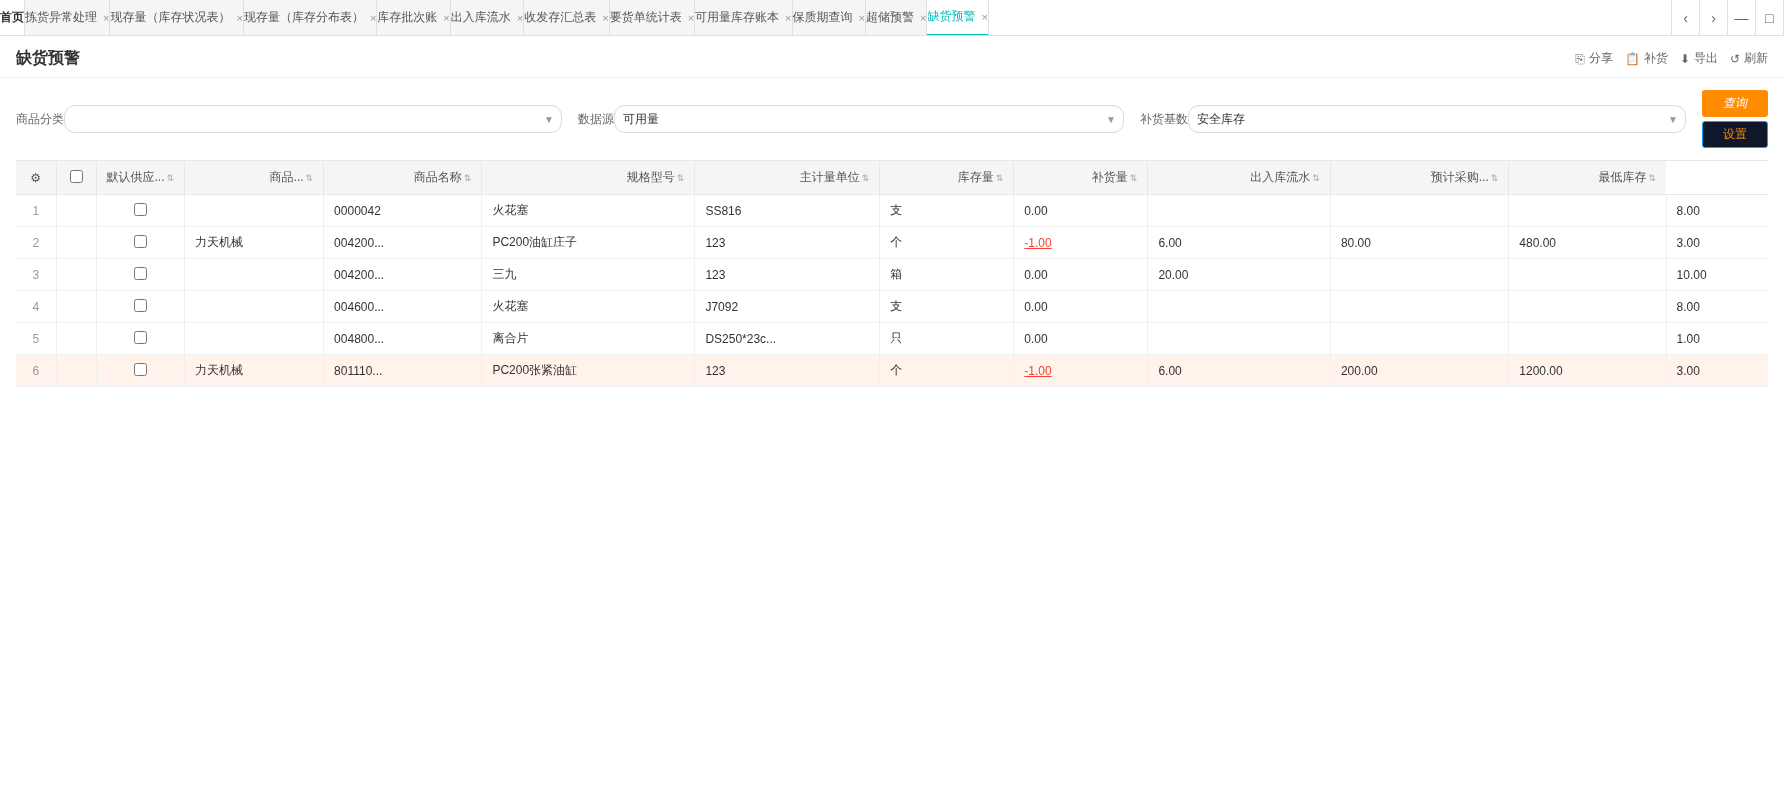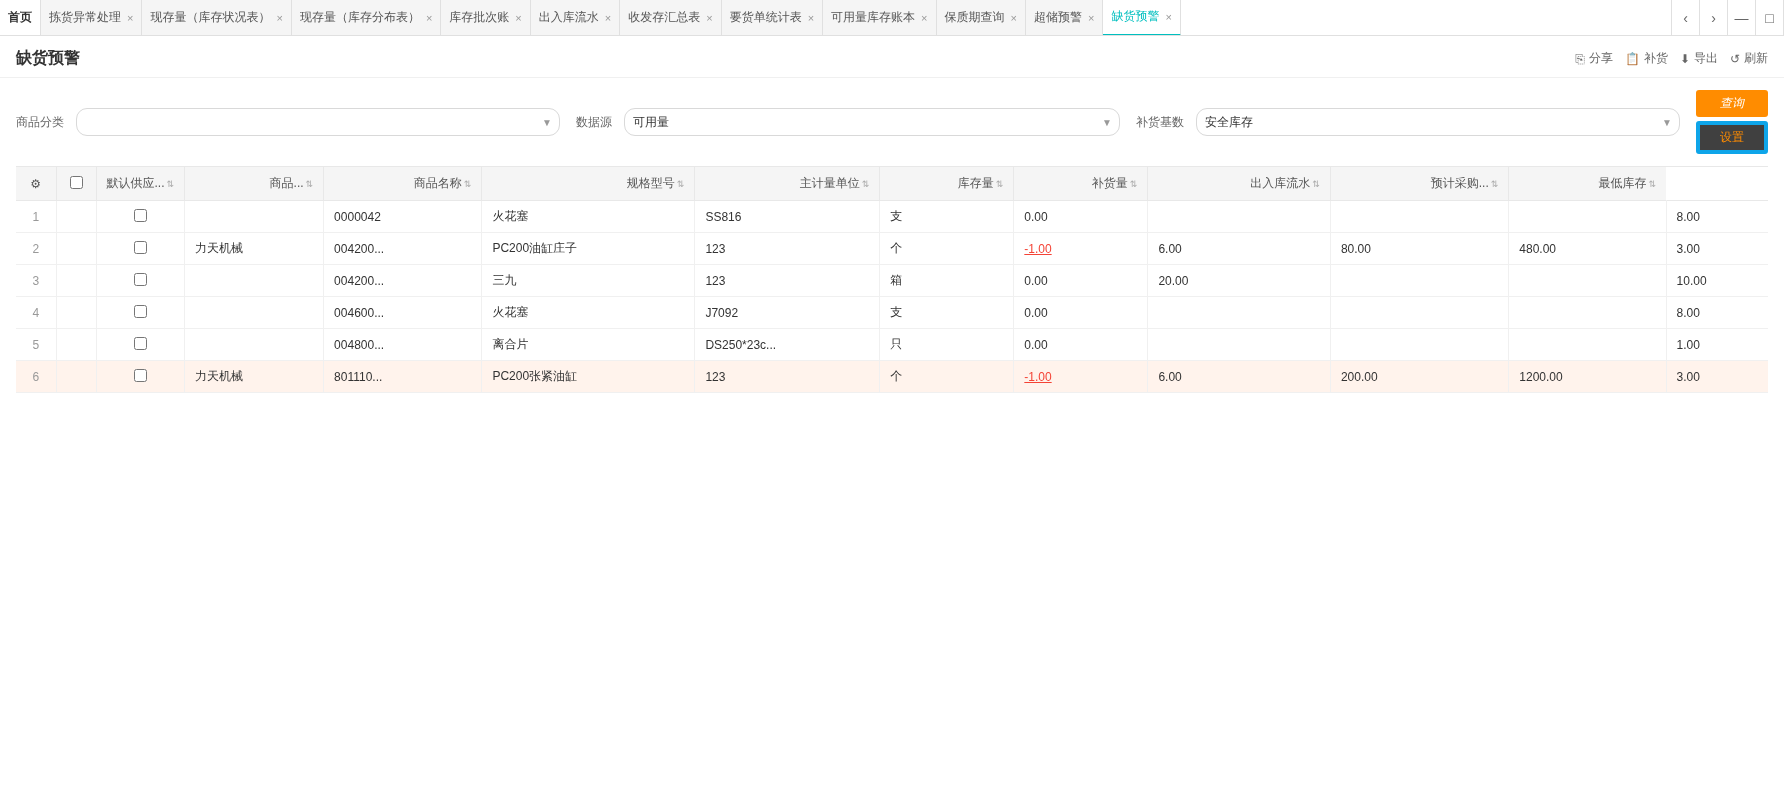--- a/index.html
+++ b/index.html
@@ -10,21 +10,21 @@
       display: flex;
       align-items: center;
       background: #fff;
       border-bottom: 1px solid #e0e0e0;
       height: 36px;
       overflow: hidden;
     }
     .tab-item {
       display: flex;
       align-items: center;
-      padding: 0 8px;
+      padding: 0 0;
       height: 36px;
       border-right: 1px solid #e0e0e0;
       cursor: pointer;
       white-space: nowrap;
       font-size: 12px;
       color: #555;
       background: #f5f5f5;
       flex-shrink: 0;
     }
     .tab-item:first-child {
@@ -102,21 +102,21 @@
     .filter-bar {
       display: flex;
       align-items: center;
       padding: 12px 16px;
       gap: 16px;
       flex-wrap: wrap;
     }
     .filter-item {
       display: flex;
       align-items: center;
-      gap: 12px;
+      gap: 0;
       flex: 1;
       min-width: 200px;
     }
     .filter-label {
       font-size: 12px;
       color: #666;
       white-space: nowrap;
     }
     .filter-select-wrap {
       flex: 1;
@@ -154,23 +154,23 @@
       color: #fff;
       border: none;
       border-radius: 3px;
       padding: 5px 20px;
       font-size: 12px;
       cursor: pointer;
       white-space: nowrap;
       font-style: italic;
     }
     .btn-settings {
-      background: #404040;
+      background: #0f172a;
       color: #ff8c00;
-      border: 4px solid #0ea5e9;
+      border: 1px solid #0ea5e9;
       border-radius: 3px;
       padding: 4px 20px;
       font-size: 12px;
       cursor: pointer;
       white-space: nowrap;
     }
 
     
     .table-wrap {
       padding: 0 16px;

